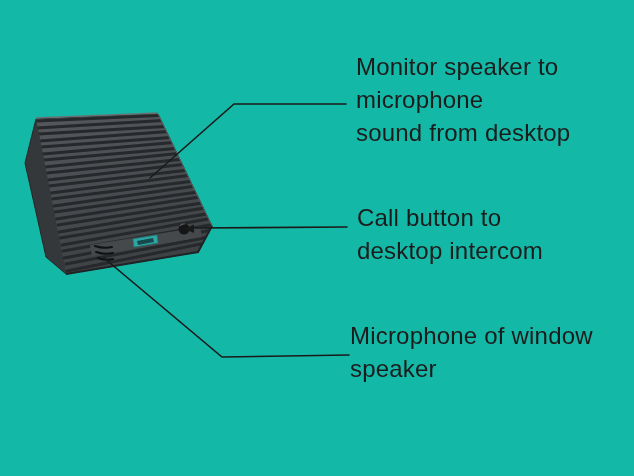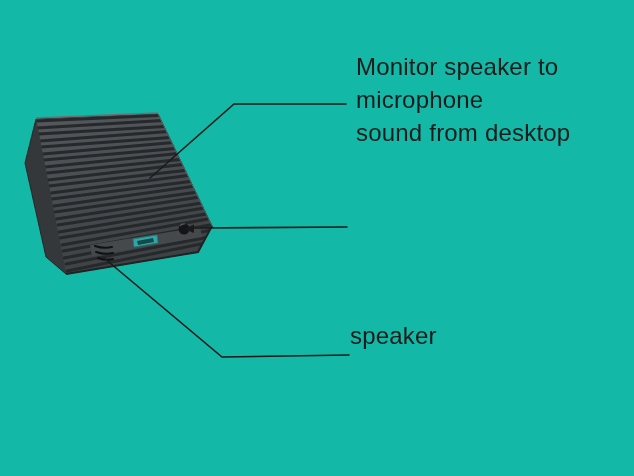--- a/index.html
+++ b/index.html
@@ -112,18 +112,23 @@
     </g>
     <polyline class="callout" points="104,258 222,357 349,355" stroke="#1a1a1a"></polyline>
   </svg>
 
   <div class="label" style="left:356px; top:50px; color:#1c1c1c;">
     <div>Monitor speaker to</div>
     <div>microphone</div>
     <div>sound from desktop</div>
   </div>
 
+  <div class="label" style="left:357px; top:201px; color:#1c1c1c;">
+    <div>Call button to</div>
+    <div>desktop intercom</div>
+  </div>
 
   <div class="label" style="left:350px; top:319px; color:#1c1c1c;">
+    <div>Microphone of window</div>
     <div>speaker</div>
   </div>
 
 </div>
 
 </body></html>

